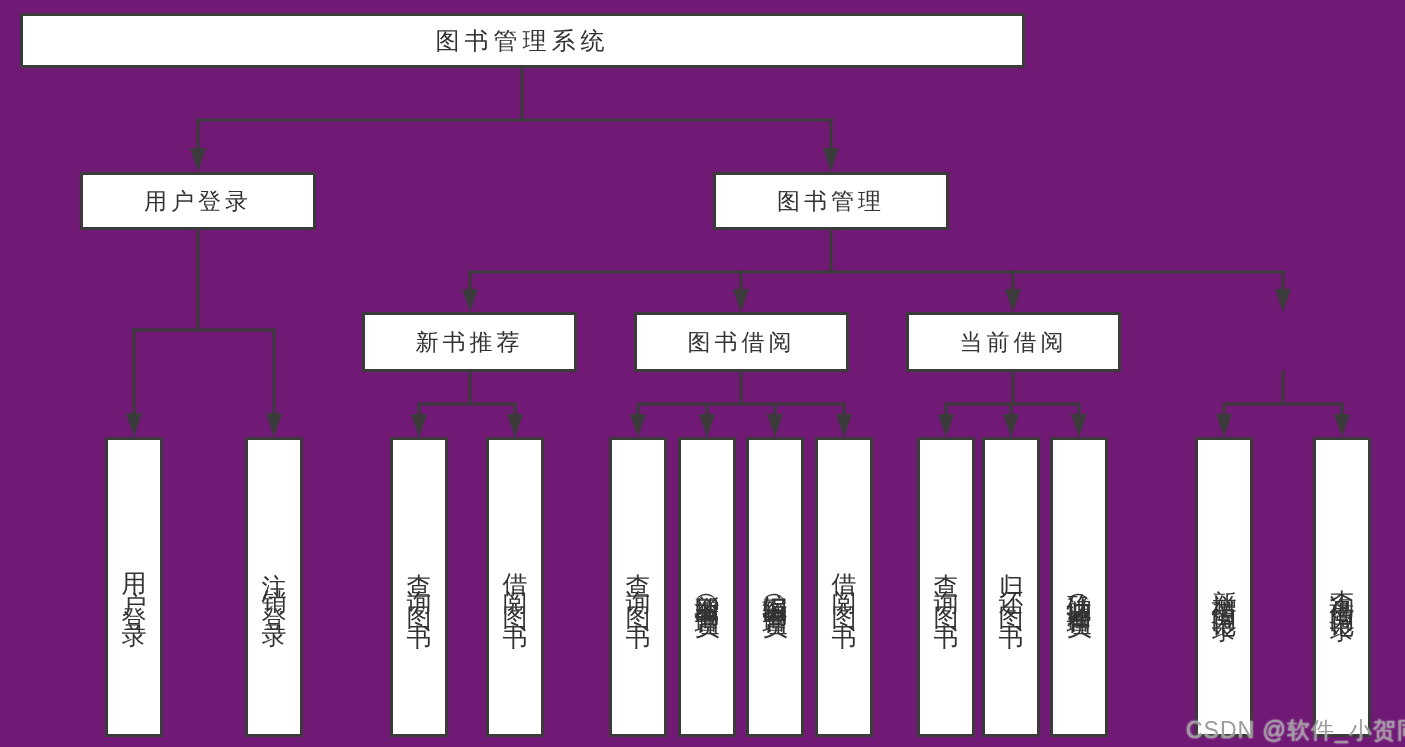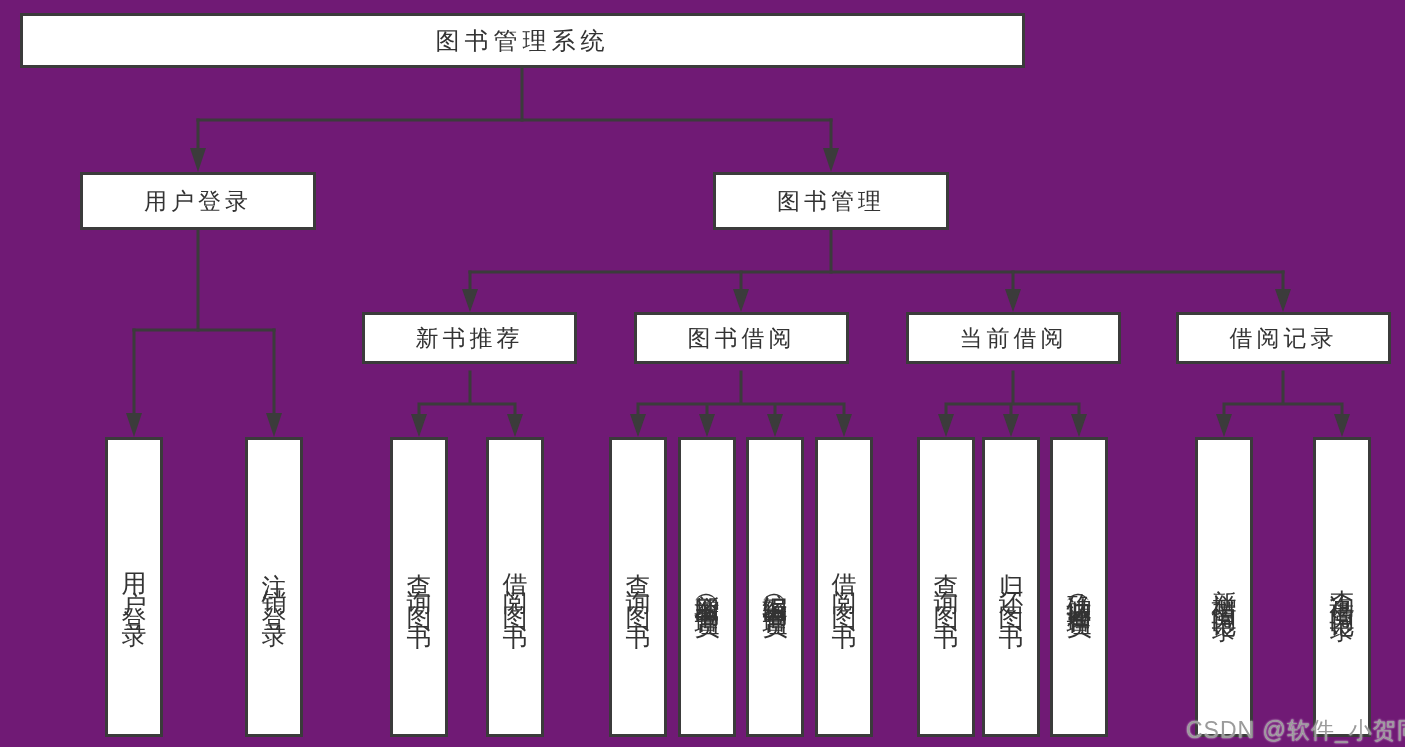--- a/index.html
+++ b/index.html
@@ -41,21 +41,21 @@
     letter-spacing: 5px;
   }
   .n2 {
     top: 172px;
     width: 236px; height: 58px;
     font-size: 23px;
     letter-spacing: 4px;
   }
   .n3 {
     top: 312px;
-    width: 215px; height: 52px;
+    width: 215px; height: 60px;
     font-size: 23px;
     letter-spacing: 4px;
   }
   .leaf {
     position: absolute;
     box-sizing: border-box;
     top: 437px;
     width: 58px; height: 300px;
     border: 3px solid #3b3b3b;
     background: #ffffff;
@@ -157,23 +157,20 @@
 
   <div class="node n3" style="left:362px">
     <span>新书推荐</span>
   </div>
   <div class="node n3" style="left:906px">
     <span>当前借阅</span>
   </div>
   <div class="node n3" style="left:634px">
     <span>图书借阅</span>
   </div>
-  <div class="node n3" style="left:1176px">
-    <span>借阅记录</span>
-  </div>
 
   <div class="leaf" style="left:105px">
     <span class="vtext s-wide">用户登录</span>
   </div>
   <div class="leaf" style="left:245px">
     <span class="vtext s-wide">注销登录</span>
   </div>
 
   <div class="leaf" style="left:390px">
     <span class="vtext s-wide">查询图书</span>

